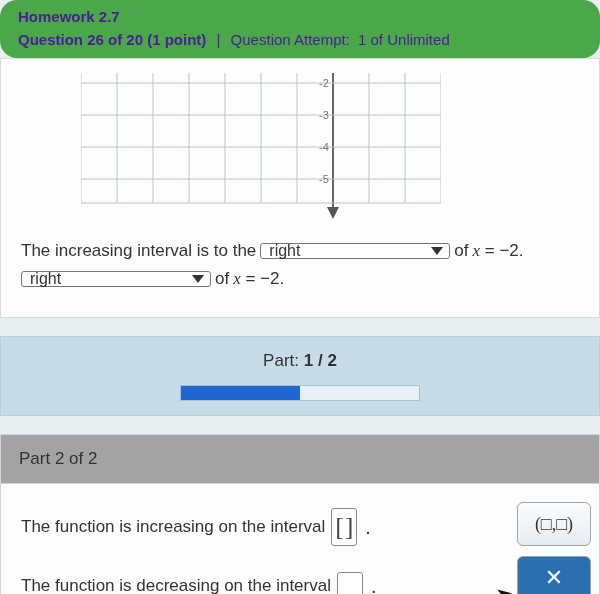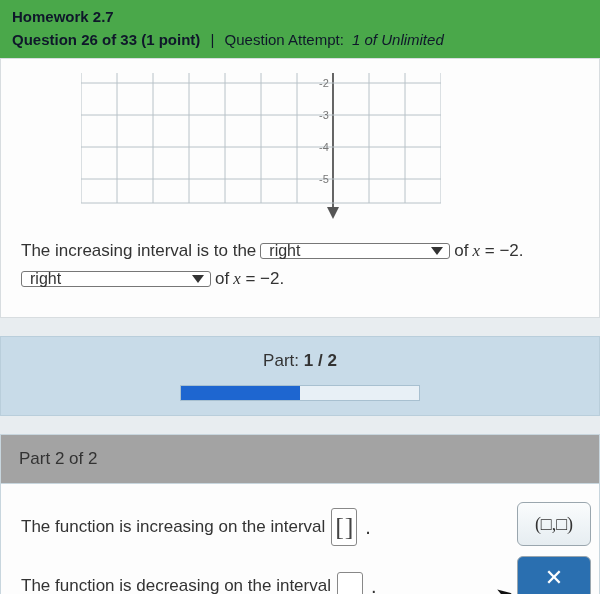--- a/index.html
+++ b/index.html
@@ -6,23 +6,24 @@
   body {
     font-family: Arial, Helvetica, sans-serif;
     background: #e8edf0;
     width: 600px;
     height: 594px;
     overflow: hidden;
     position: relative;
   }
   .header {
     background: #4aa84a;
-    color: #0f172a;
-    padding: 8px 14px 10px 12px;
+    color: #4c1d95;
+    padding: 8px 14px 10px 18px;
     font-size: 15px;
+    border-radius: 17px;
   }
   .header .hw { font-weight: 700; margin-bottom: 6px; font-size: 15px; }
   .header .qline { font-weight: 700; font-size: 15px; }
   .header .sep { padding: 0 6px; font-weight: 400; }
   .header .attempt-label { font-weight: 400; }
   .panel {
     background: #fdfdfd;
     margin: 0 0 18px 0;
     padding: 14px 20px 20px 20px;
     border: 1px solid #d8dde0;
@@ -174,24 +175,24 @@
     transform: rotate(-10deg);
   }
   .num { font-weight: 700; }
 </style>
 </head>
 <body>
 
 <div class="header">
   <div class="hw">Homework 2.7</div>
   <div class="qline">
-    <span>Question 26 of 33 (1 point)</span>
+    <span>Question 26 of 20 (1 point)</span>
     <span class="sep">|</span>
     <span class="attempt-label">Question Attempt:</span>
-    <span class="attempt-label" style="padding-left:4px;font-style:italic;">1 of Unlimited</span>
+    <span class="attempt-label" style="padding-left:4px;">1 of Unlimited</span>
   </div>
 </div>
 
 <div class="panel" style="margin-top:0;">
   <div class="graph-wrap">
     <svg class="graph" viewBox="0 0 360 150">
 
       <g>
         <line class="grid-line" x1="0" y1="0" x2="0" y2="130"></line>
         <line class="grid-line" x1="36" y1="0" x2="36" y2="130"></line>

